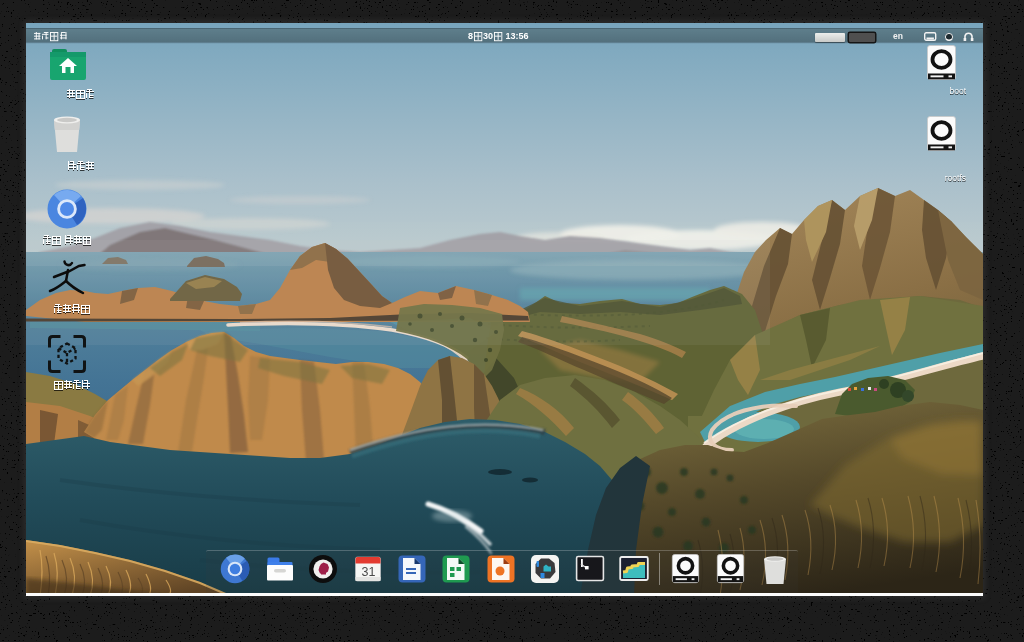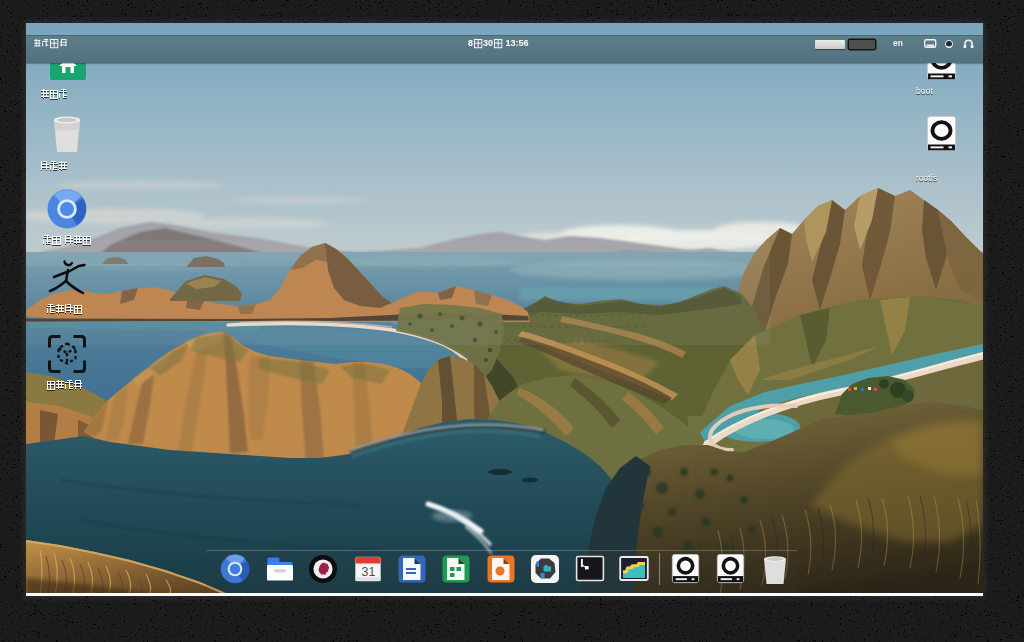--- a/index.html
+++ b/index.html
@@ -1,25 +1,25 @@
 <!DOCTYPE html>
 <html><head>
 <meta charset="utf-8">
 <style>
   html,body{margin:0;padding:0;background:#000;}
   body{width:1024px;height:642px;position:relative;overflow:hidden;
        font-family:"Liberation Sans",sans-serif;}
   #screen{position:absolute;left:26px;top:23px;width:957px;height:573px;overflow:hidden;box-shadow:0 0 6px 2px rgba(110,110,110,0.22);}
   #wall{position:absolute;left:0;top:0;filter:blur(0.5px);}
   #whiteline{position:absolute;left:0;bottom:0;width:957px;height:3px;background:#fdfdfd;z-index:50;}
-  #topbar{position:absolute;left:0;top:12px;width:957px;height:28px;z-index:40;
+  #topbar{position:absolute;left:0;top:5px;width:957px;height:14px;z-index:40;
           background:linear-gradient(#5e7e8b,#53707d);border-top:1px solid #4a6673;box-sizing:border-box;
           box-shadow:0 1px 1px rgba(0,0,0,0.25);}
   .abs{position:absolute;}
-  .lab{position:absolute;text-align:left;
+  .lab{position:absolute;text-align:right;
        filter:drop-shadow(0 1px 0.5px rgba(0,0,0,0.7));}
   .g{display:inline-block;width:8px;height:9px;margin:0 0.5px;vertical-align:top;
      background-repeat:no-repeat;}
   .g1{background-image:linear-gradient(#fff,#fff),linear-gradient(#fff,#fff),
       linear-gradient(#fff,#fff),linear-gradient(#fff,#fff),linear-gradient(#fff,#fff);
       background-size:8px 1.3px,8px 1.3px,8px 1.3px,1.3px 9px,1.3px 7px;
       background-position:0 0.8px,0 3.9px,0 7.4px,2.2px 0,5.4px 1px;}
   .g2{width:6.6px;height:7.6px;border:1.2px solid #fff;margin-top:0.5px;
       background-image:linear-gradient(#fff,#fff),linear-gradient(#fff,#fff);
       background-size:6.6px 1.2px,1.2px 7.6px;background-repeat:no-repeat;

